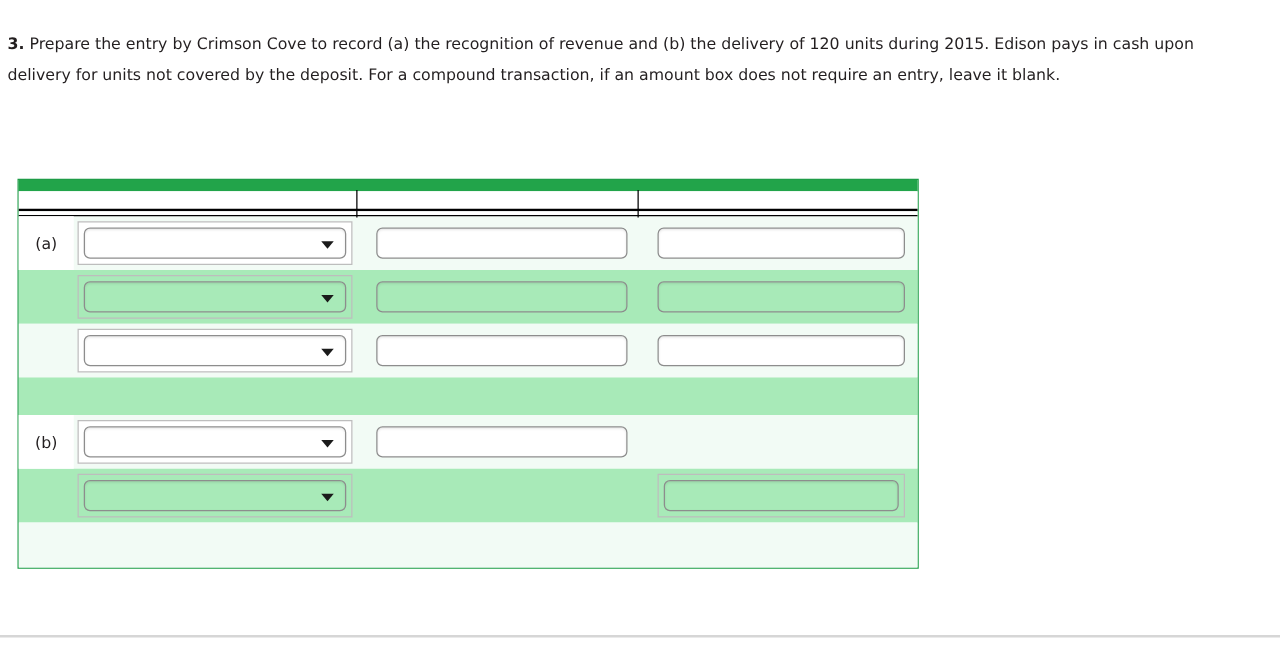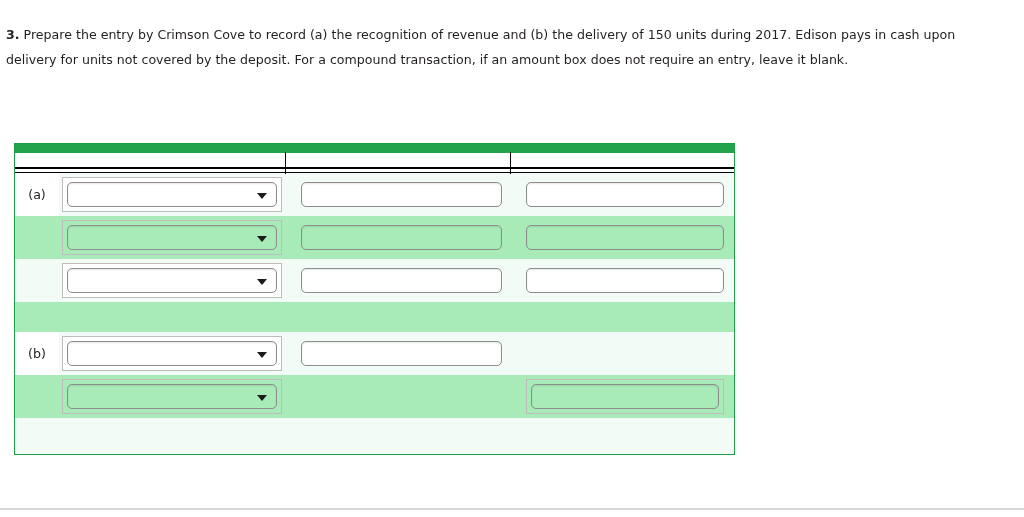--- a/index.html
+++ b/index.html
@@ -177,21 +177,21 @@
     width: 1024px;
     height: 2px;
     background: #d6d6d6;
   }
 </style>
 </head>
 <body>
 
 <div class="prompt">
   <span class="qnum">3.</span>
-  <span>Prepare the entry by Crimson Cove to record (a) the recognition of revenue and (b) the delivery of 150 units during 2017. Edison pays in cash upon delivery for units not covered by the deposit. For a compound transaction, if an amount box does not require an entry, leave it blank.</span>
+  <span>Prepare the entry by Crimson Cove to record (a) the recognition of revenue and (b) the delivery of 120 units during 2015. Edison pays in cash upon delivery for units not covered by the deposit. For a compound transaction, if an amount box does not require an entry, leave it blank.</span>
 </div>
 
 <div class="je-table">
 
   <div class="je-headbar"></div>
   <div class="je-headgap"></div>
   <div class="je-headrule">
     <span class="colsep c1"></span>
     <span class="colsep c2"></span>
   </div>

